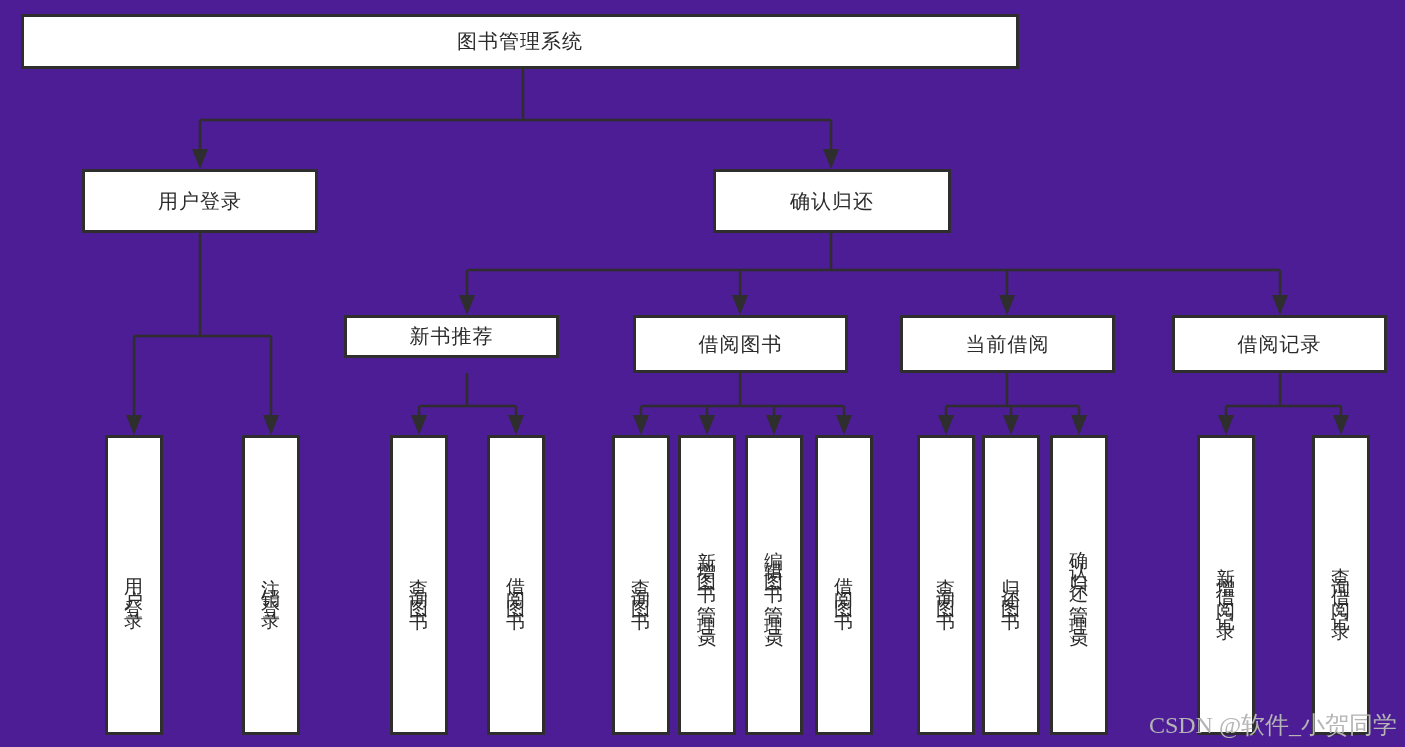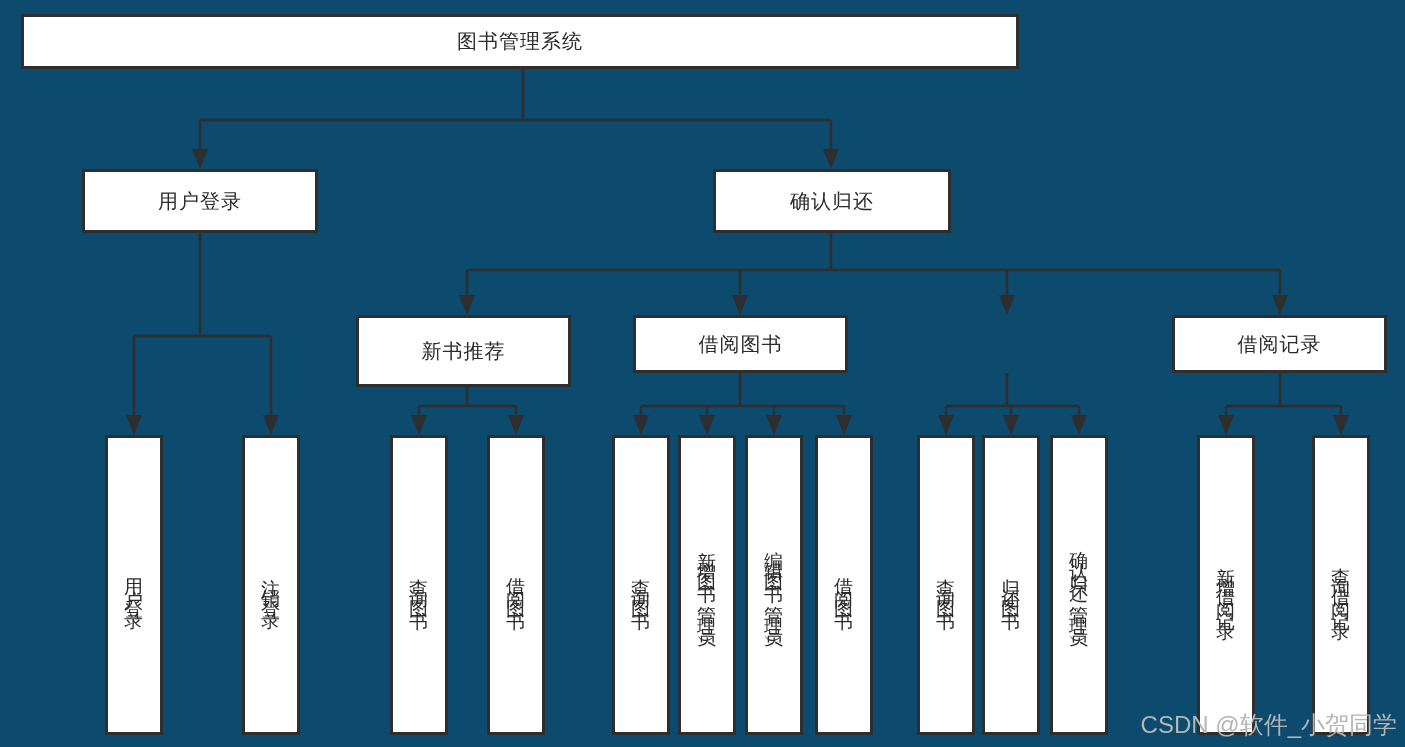--- a/index.html
+++ b/index.html
@@ -1,22 +1,22 @@
 <!DOCTYPE html>
 <html><head>
 <meta charset="utf-8">
 <style>
   html,body { margin:0; padding:0; background:#ffffff; }
   * { box-sizing: border-box; }
   #canvas {
     position: relative;
     width: 1405px;
     height: 747px;
-    background: #0c4a6e;
-    font-family: Liberation Sans, sans-serif;
+    background: #4c1d95;
+    font-family: Liberation Serif, serif;
     overflow: hidden;
   }
   #wires {
     position: absolute;
     left: 0; top: 0;
     width: 1405px; height: 747px;
     z-index: 0;
   }
   .node {
     position: absolute;
@@ -95,25 +95,28 @@
     <span class="label">图书管理系统</span>
   </div>
 
   <div class="node hbox" style="left:82px; top:169px; width:236px; height:64px;">
     <span class="label">用户登录</span>
   </div>
   <div class="node hbox" style="left:713px; top:169px; width:238px; height:64px;">
     <span class="label">确认归还</span>
   </div>
 
-  <div class="node hbox" style="left:356px; top:315px; width:215px; height:72px;">
+  <div class="node hbox" style="left:344px; top:315px; width:215px; height:43px;">
     <span class="label">新书推荐</span>
   </div>
   <div class="node hbox" style="left:633px; top:315px; width:215px; height:58px;">
     <span class="label">借阅图书</span>
+  </div>
+  <div class="node hbox" style="left:900px; top:315px; width:215px; height:58px;">
+    <span class="label">当前借阅</span>
   </div>
   <div class="node hbox" style="left:1172px; top:315px; width:215px; height:58px;text-align:center;">
     <span class="label">借阅记录</span>
   </div>
 
   <div class="node vbox" style="left:105px; top:435px; width:58px; height:300px;">
     <span class="label">用户登录</span>
   </div>
   <div class="node vbox" style="left:242px; top:435px; width:58px; height:300px;">
     <span class="label">注销登录</span>

